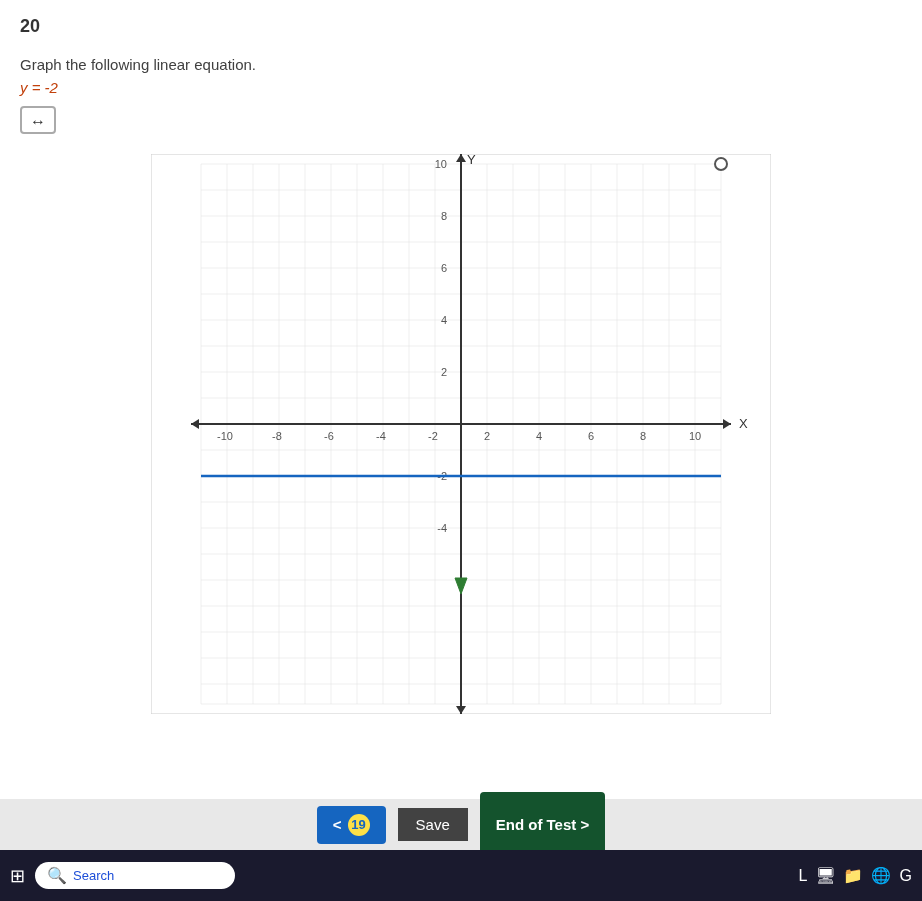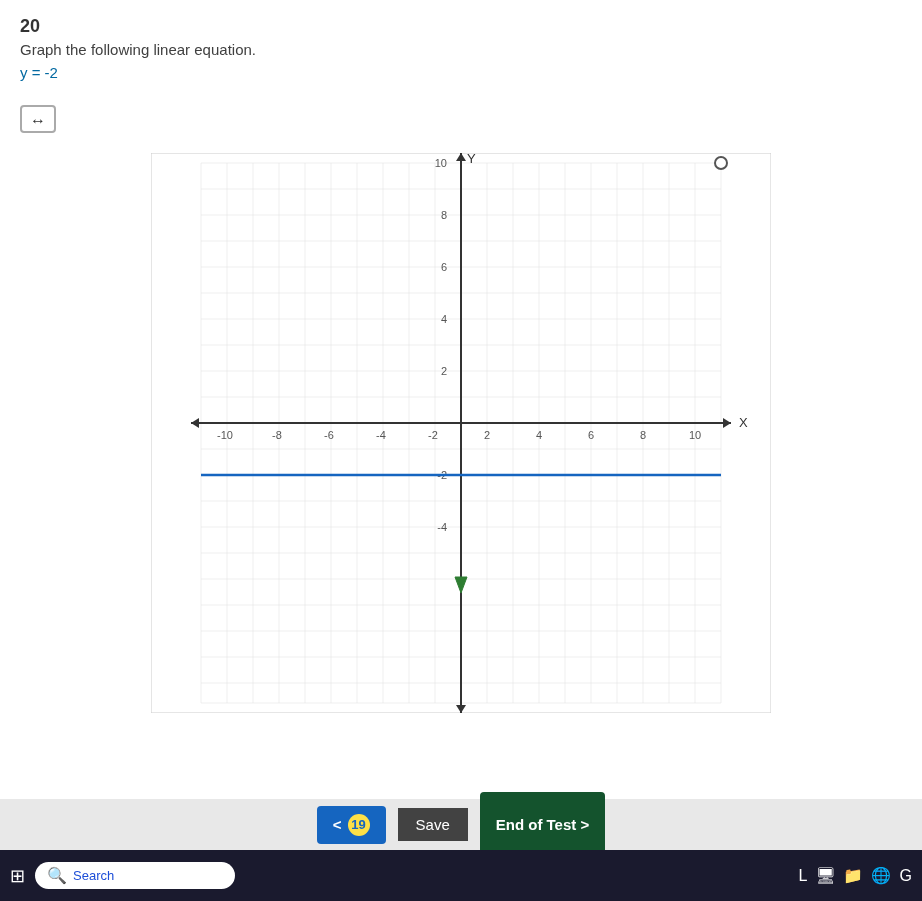--- a/index.html
+++ b/index.html
@@ -17,33 +17,34 @@
       height: 850px;
       background: white;
       padding: 16px 20px;
       position: relative;
     }
 
     .question-number {
       font-size: 18px;
       font-weight: bold;
       color: #333;
-      margin-bottom: 4px;
+      margin-bottom: 19px;
     }
 
     .question-text {
       font-size: 15px;
       color: #404040;
       margin-bottom: 6px;
     }
 
     .equation {
       font-size: 15px;
-      color: #0369a1;
-      margin-bottom: 24px;
+      color: #c2410c;
+      margin-bottom: 10px;
+      font-style: italic;
     }
 
     .arrow-btn {
       display: inline-flex;
       align-items: center;
       justify-content: center;
       width: 36px;
       height: 28px;
       border: 2px solid #aaa;
       border-radius: 4px;

